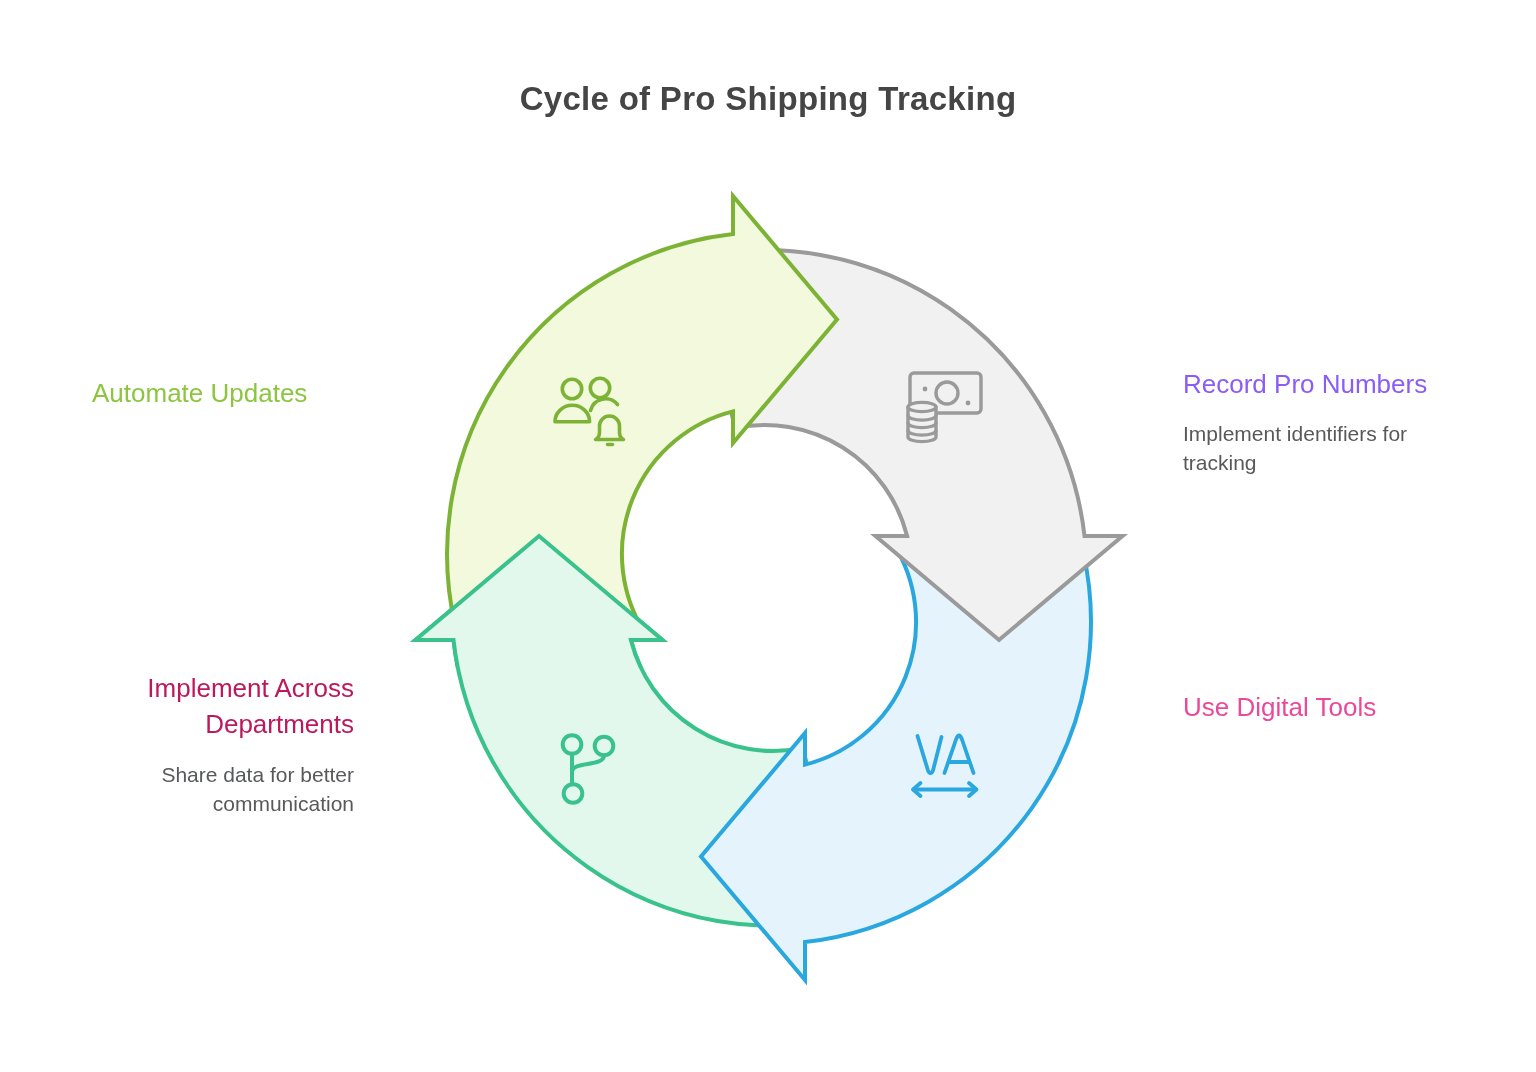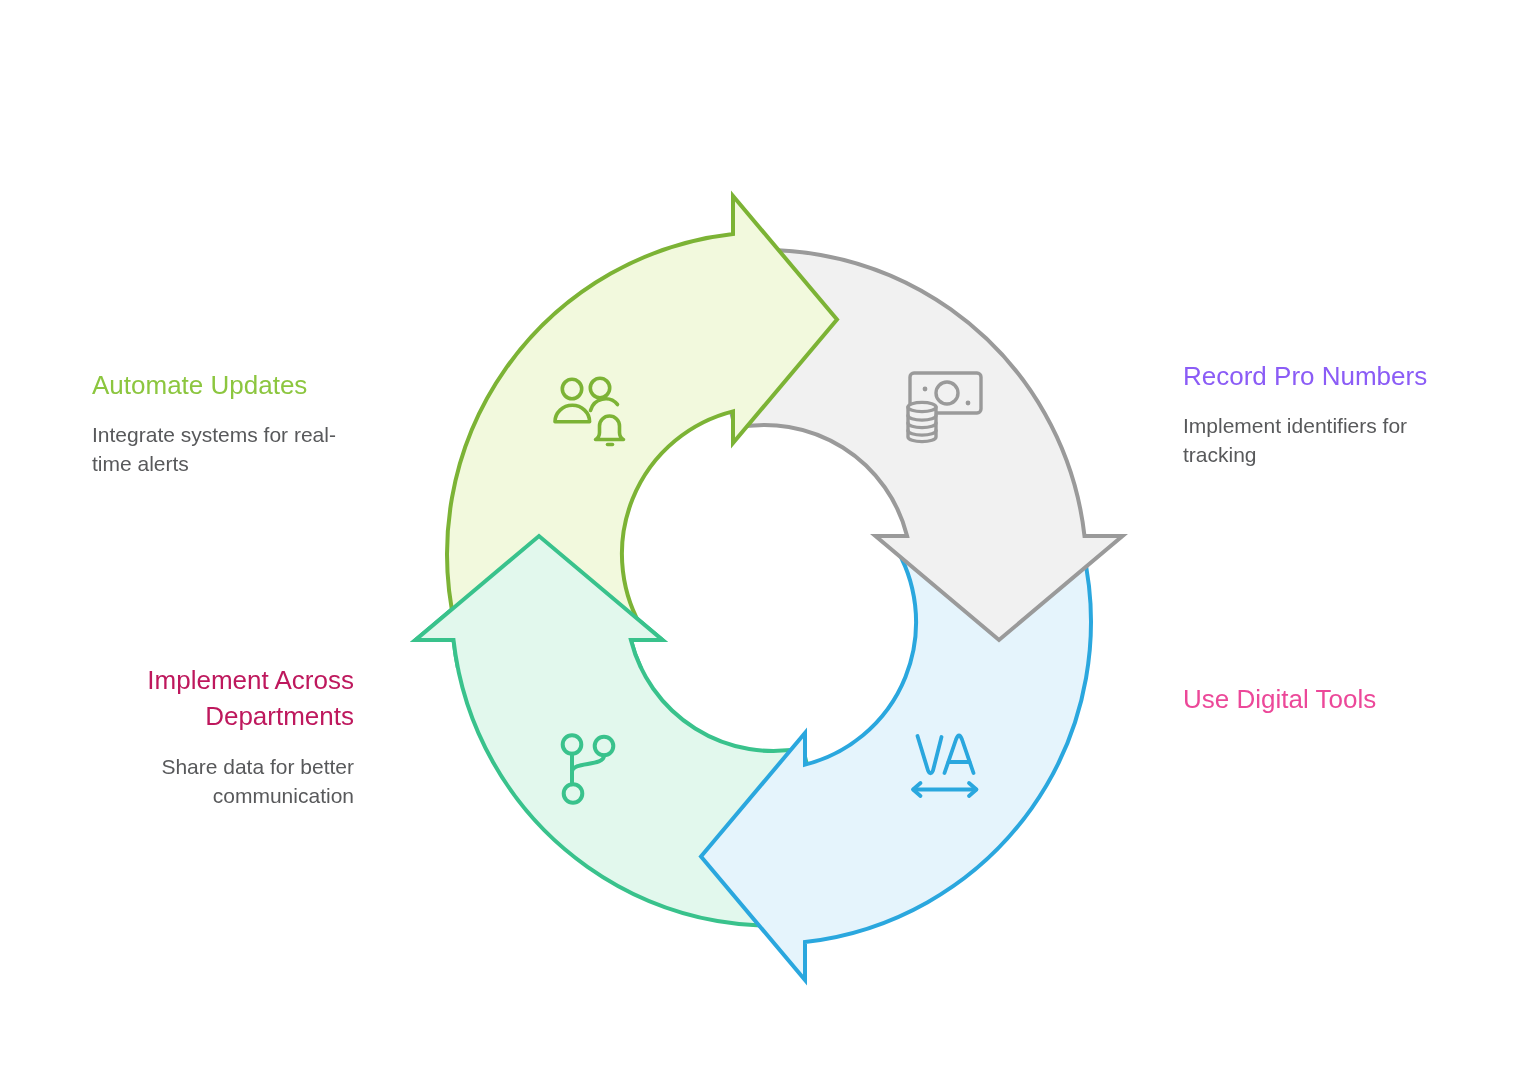--- a/index.html
+++ b/index.html
@@ -7,39 +7,40 @@
          font-family:"Liberation Sans", sans-serif;}
   .title{position:absolute;top:80px;left:0;width:1536px;text-align:center;
          font-size:33px;font-weight:bold;color:#454545;letter-spacing:.3px;}
   .diagram-svg{position:absolute;left:0;top:0;}
   .arrow-green{fill:#F2F9DD;stroke:#7CB335;}
   .arrow-gray{fill:#F1F1F1;stroke:#9A9A9A;}
   .arrow-blue{fill:#E5F4FC;stroke:#2AA7DE;}
   .arrow-teal{fill:#E2F8ED;stroke:#39C28C;}
   .arrow{stroke-width:4;stroke-linejoin:miter;}
   .txt{position:absolute;}
-  .txt h3{margin:0 0 18px 0;font-size:26px;font-weight:normal;line-height:1.4;}
+  .txt h3{margin:8px 0 18px 0;font-size:26px;font-weight:normal;line-height:1.4;}
   .txt p{margin:0;font-size:21px;line-height:1.38;color:#58595B;}
   .h-green{color:#8CC63F;}
   .h-gray{color:#8b5cf6;}
   .h-blue{color:#ec4899;}
   .h-teal{color:#be185d;}
   .blk-automate{left:92px;top:367px;width:280px;}
   .blk-record{left:1183px;top:358px;width:260px;}
   .blk-record p{width:252px;}
   .blk-digital{left:1183px;top:681px;width:266px;}
   .blk-digital p{width:258px;}
   .blk-implement{right:1182px;top:662px;width:330px;text-align:right;}
   .blk-implement p{margin-left:auto;width:225px;}
 </style>
 </head>
 <body>
 
 <div class="stage">
 
+  <div class="title">Cycle of Pro Shipping Tracking</div>
 
   <svg class="diagram-svg" width="1536" height="1072" viewBox="0 0 1536 1072" aria-hidden="true">
     <defs>
       <clipPath id="tealHeadClip">
           <rect x="390" y="500" width="300" height="168"></rect>
         </clipPath>
     </defs>
 
     <g>
       <path class="arrow arrow-teal" transform="translate(773.5 604) rotate(270)" d="M -313.7 72.4 A 322 322 0 0 1 -36 -320 L -36 -358 L 68 -234.5 L -36 -111 L -36 -142.6 A 147 147 0 0 0 -144.1 29.3 Z"></path>
@@ -95,21 +96,20 @@
       <path d="M944.5 773 L956 739.5 Q959 731.5 962 739.5 L973.5 773"></path>
       <path d="M948.5 762 L969.5 762"></path>
       <path d="M913.5 789.5 L976 789.5"></path>
       <path d="M920.5 783 L913 789.5 L920.5 796"></path>
       <path d="M969 783 L976.5 789.5 L969 796"></path>
     </g>
   </svg>
 
   <div class="txt blk-automate">
     <h3 class="h-green">Automate Updates</h3>
-    <p>Integrate systems for real-time alerts</p>
   </div>
 
   <div class="txt blk-record">
     <h3 class="h-gray">Record Pro Numbers</h3>
     <p>Implement identifiers for tracking</p>
   </div>
 
   <div class="txt blk-digital">
     <h3 class="h-blue">Use Digital Tools</h3>
   </div>

